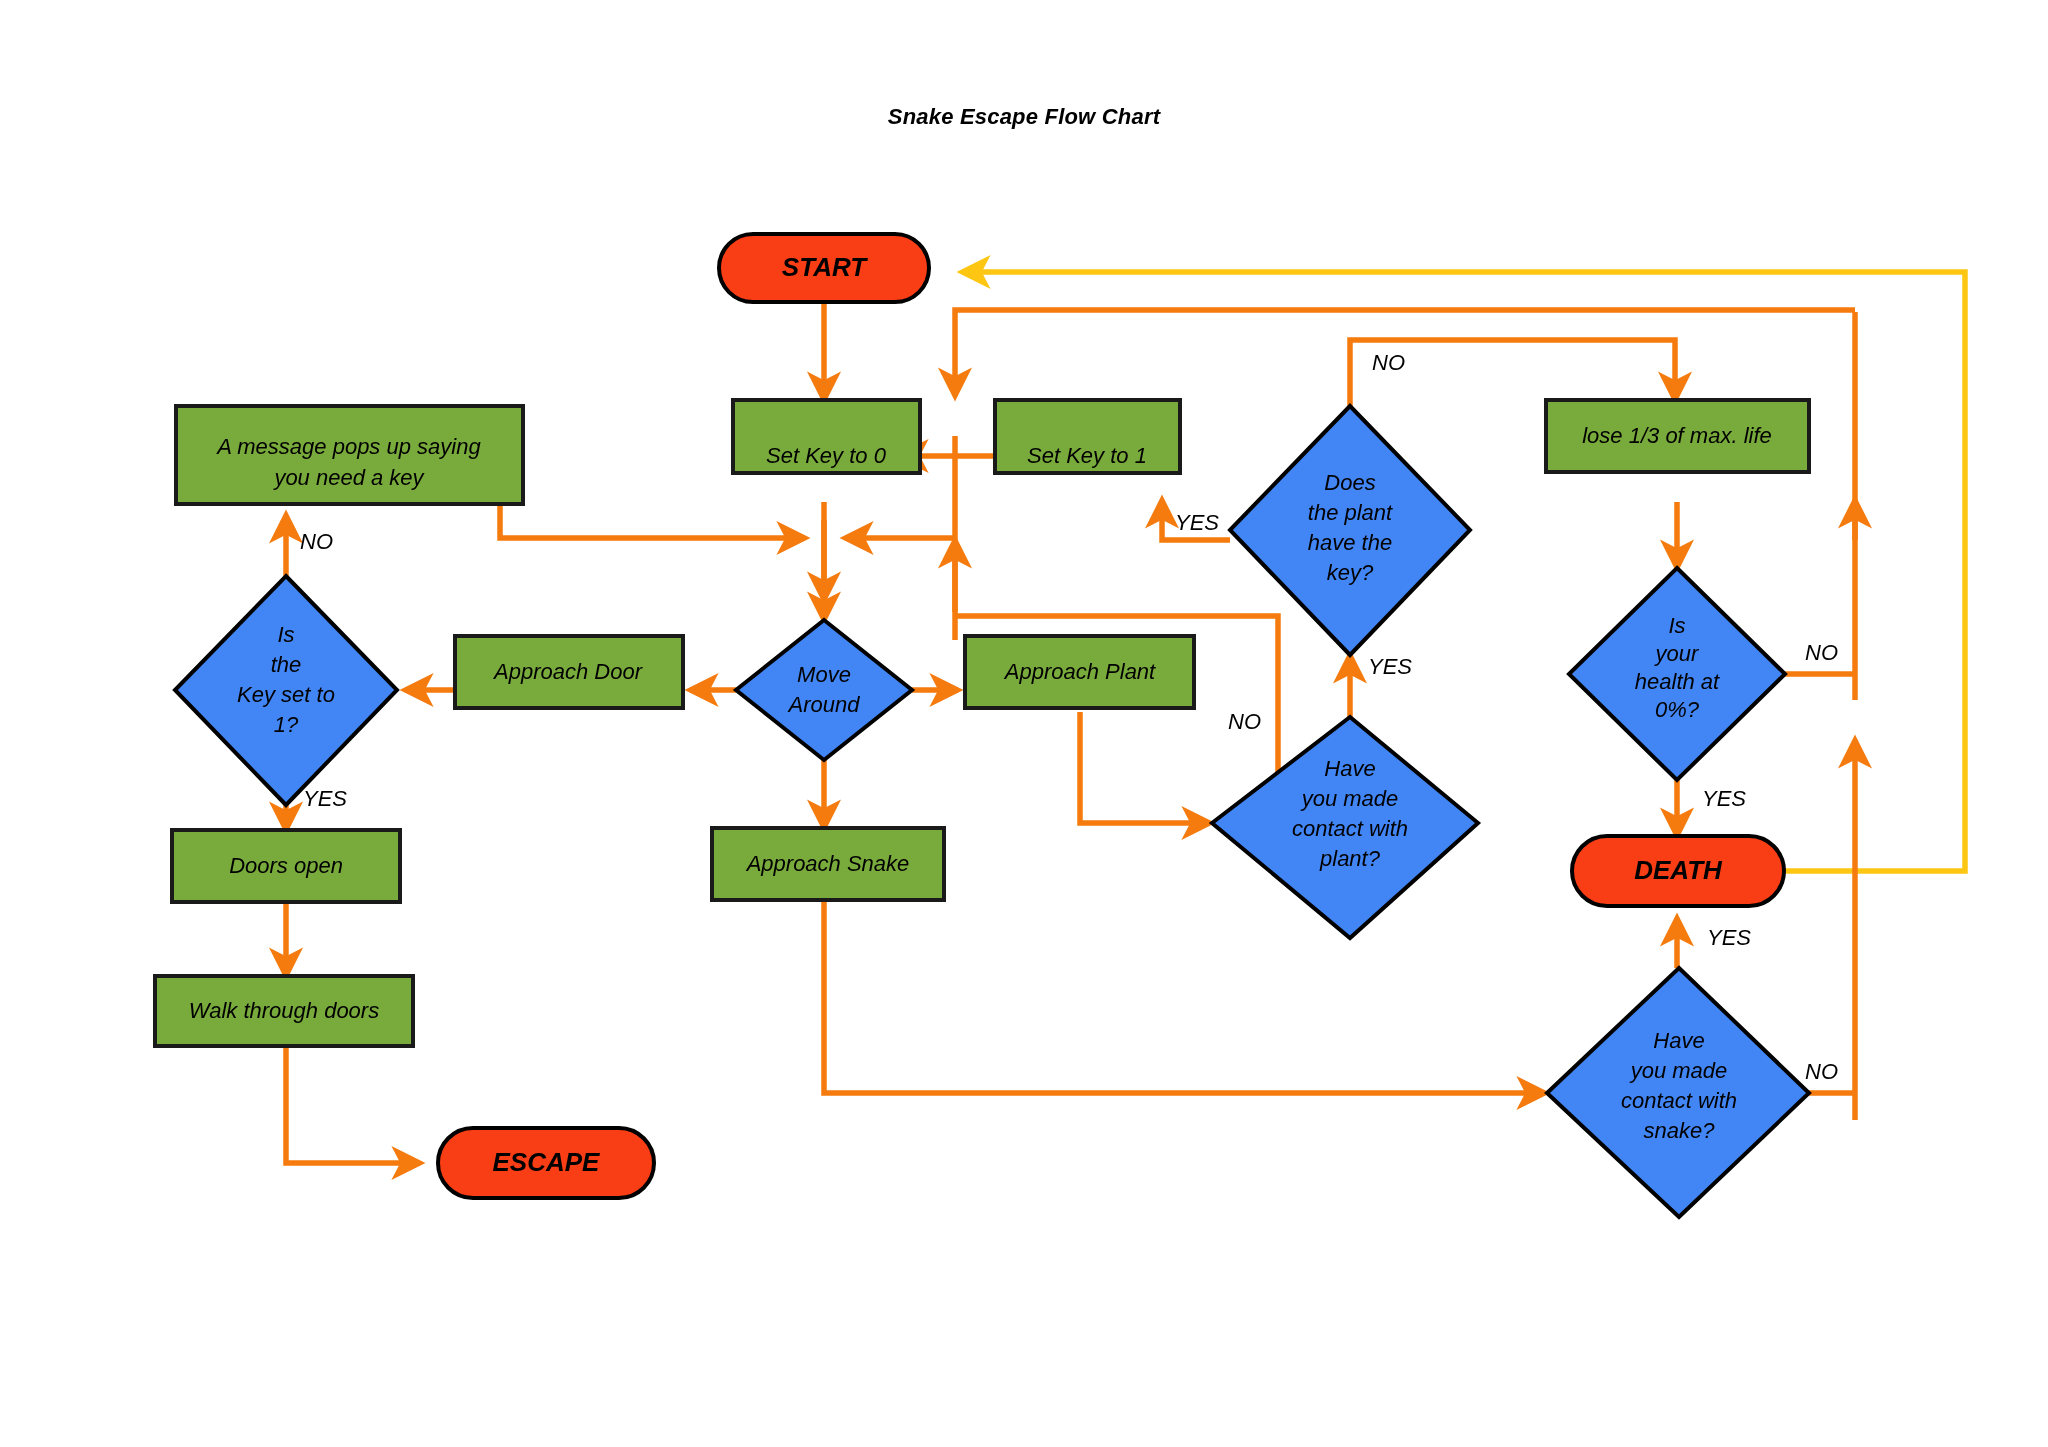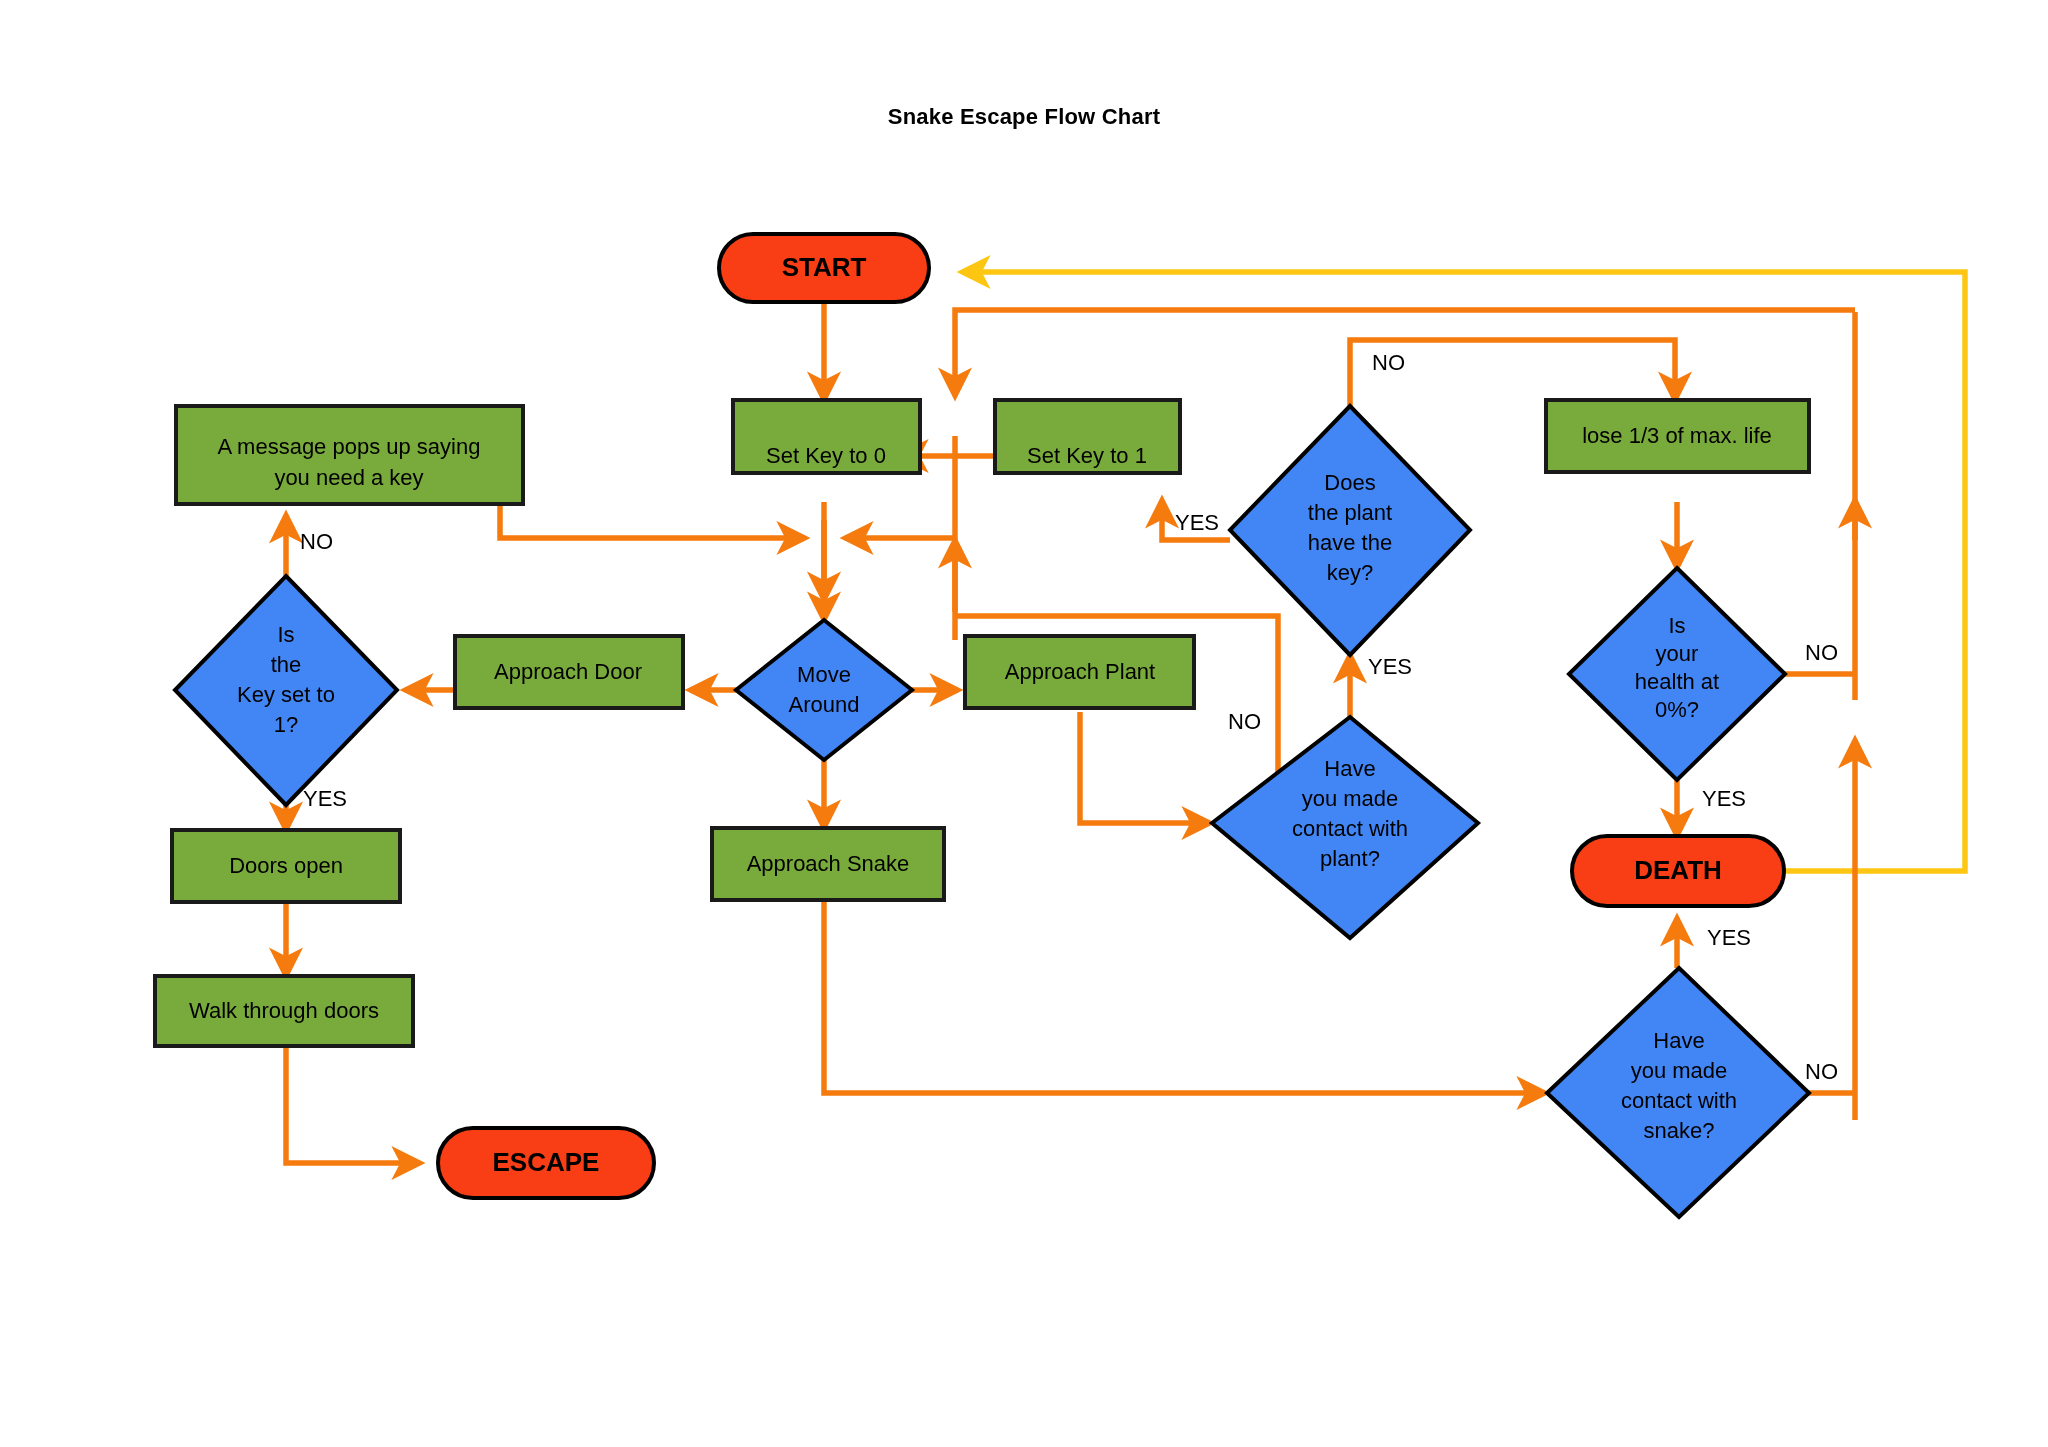--- a/index.html
+++ b/index.html
@@ -11,20 +11,21 @@
     width: 2048px;
     height: 1447px;
     font-family: "Liberation Sans", sans-serif;
     overflow: hidden;
   }
   #canvas {
     position: relative;
     width: 1772px;
     height: 1447px;
     background: #ffffff;
+    font-style: italic;
   }
   #chart-title {
     position: absolute;
     left: 0;
     top: 104px;
     width: 2048px;
     text-align: center;
     font-size: 22px;
     font-weight: bold;
     color: #000000;

